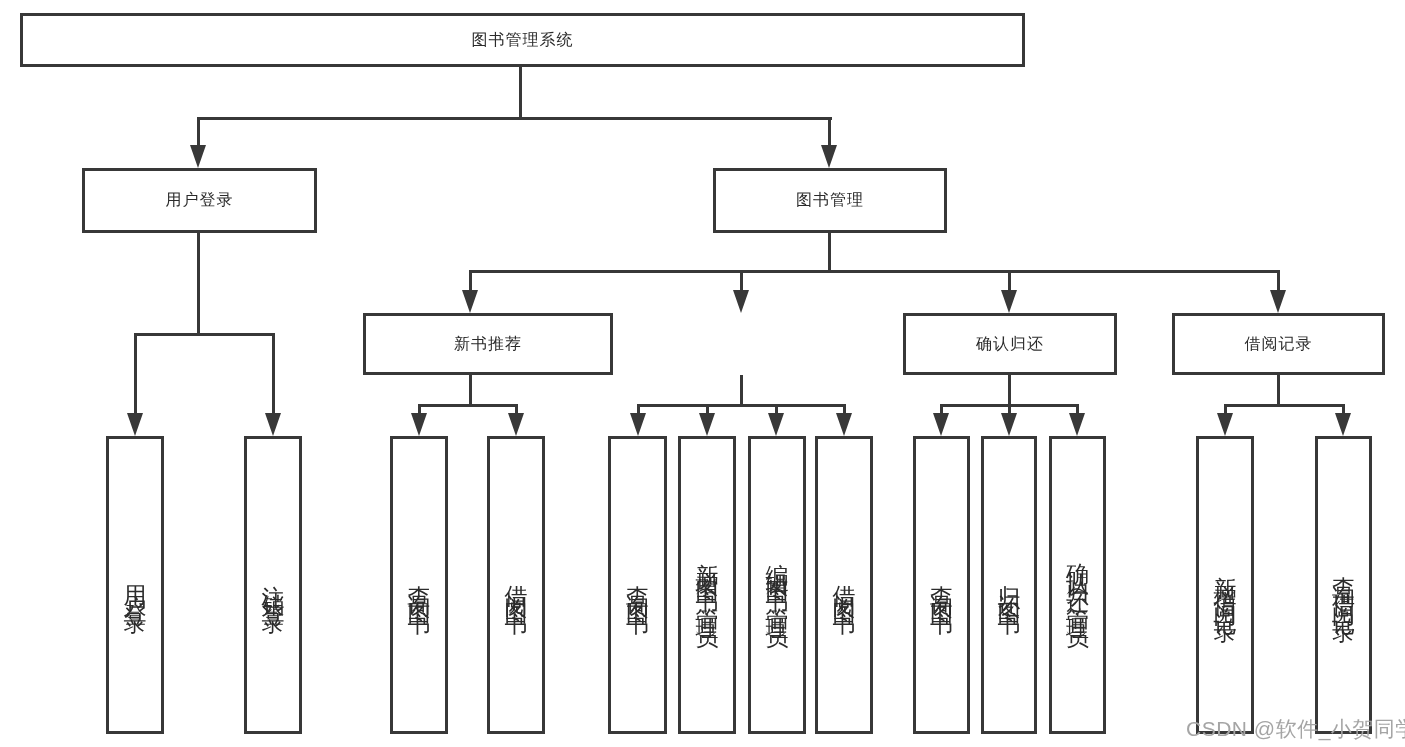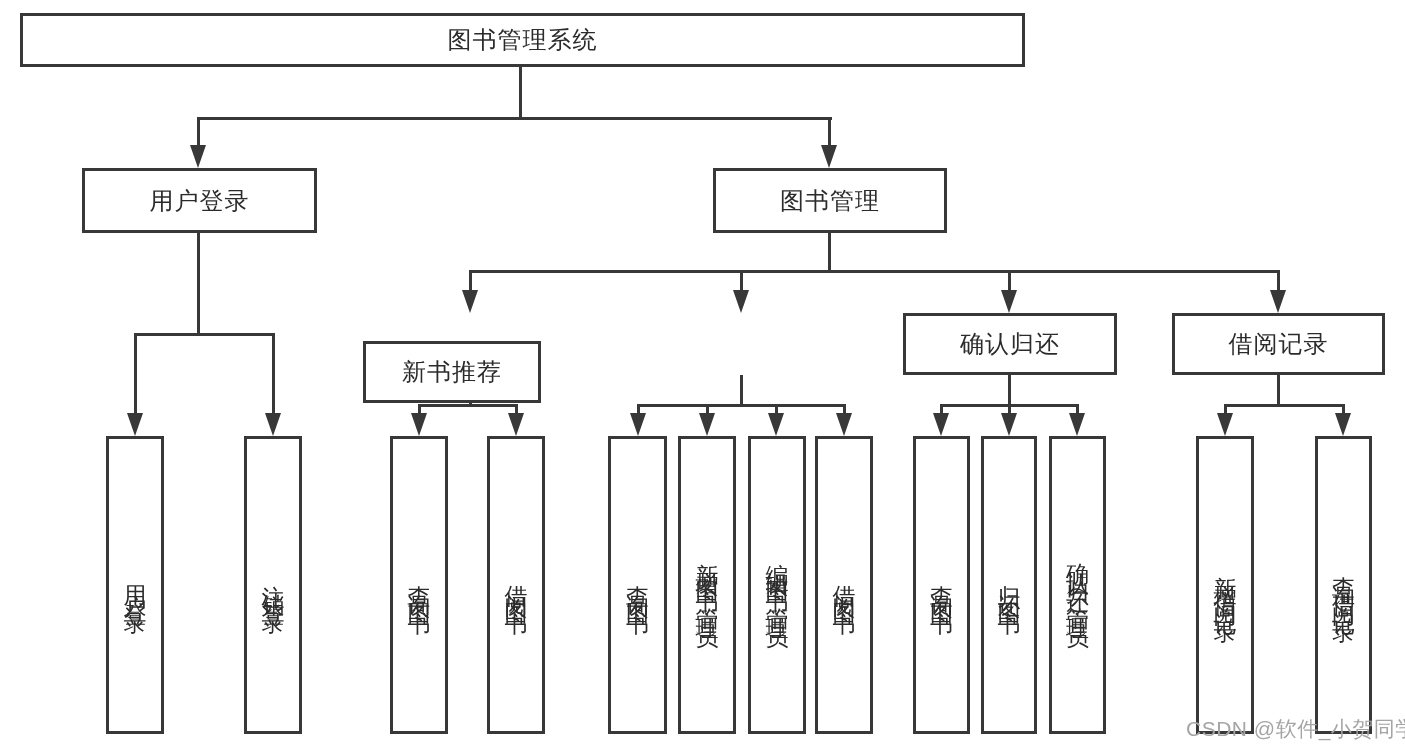--- a/index.html
+++ b/index.html
@@ -4,21 +4,21 @@
 <style>
   html,body{margin:0;padding:0;background:#ffffff;}
   #canvas{
     position:relative;width:1405px;height:747px;background:#ffffff;overflow:hidden;
     font-family:"Liberation Sans","DejaVu Sans",sans-serif;color:#2b2b2b;
   }
   .node{
     position:absolute;box-sizing:border-box;border:3px solid #383838;background:#ffffff;
     display:flex;align-items:center;justify-content:center;
   }
-  .hnode{font-size:24px;letter-spacing:1px;}
+  .hnode{font-size:16px;letter-spacing:1px;}
   .vnode{overflow:hidden;}
   .vtext{
     writing-mode:vertical-rl;text-orientation:mixed;
     font-size:23px;letter-spacing:9px;line-height:1.0;white-space:nowrap;
   }
   .vline{position:absolute;width:3px;background:#383838;}
   .hline{position:absolute;height:3px;background:#383838;}
   .arrow{
     position:absolute;width:0;height:0;
     border-left:8px solid transparent;border-right:8px solid transparent;
@@ -97,21 +97,21 @@
     <span>图书管理系统</span>
   </div>
 
   <div class="node hnode" style="left:82px;top:168px;width:235px;height:65px;">
     <span>用户登录</span>
   </div>
   <div class="node hnode" style="left:713px;top:168px;width:234px;height:65px;">
     <span>图书管理</span>
   </div>
 
-  <div class="node hnode" style="left:363px;top:313px;width:178px;height:62px;margin-top:28px;">
+  <div class="node hnode" style="left:363px;top:313px;width:250px;height:62px;">
     <span>新书推荐</span>
   </div>
   <div class="node hnode" style="left:903px;top:313px;width:214px;height:62px;">
     <span>确认归还</span>
   </div>
   <div class="node hnode" style="left:1172px;top:313px;width:213px;height:62px;">
     <span>借阅记录</span>
   </div>
 
   <div class="node vnode" style="left:106px;top:436px;width:58px;height:298px;">

